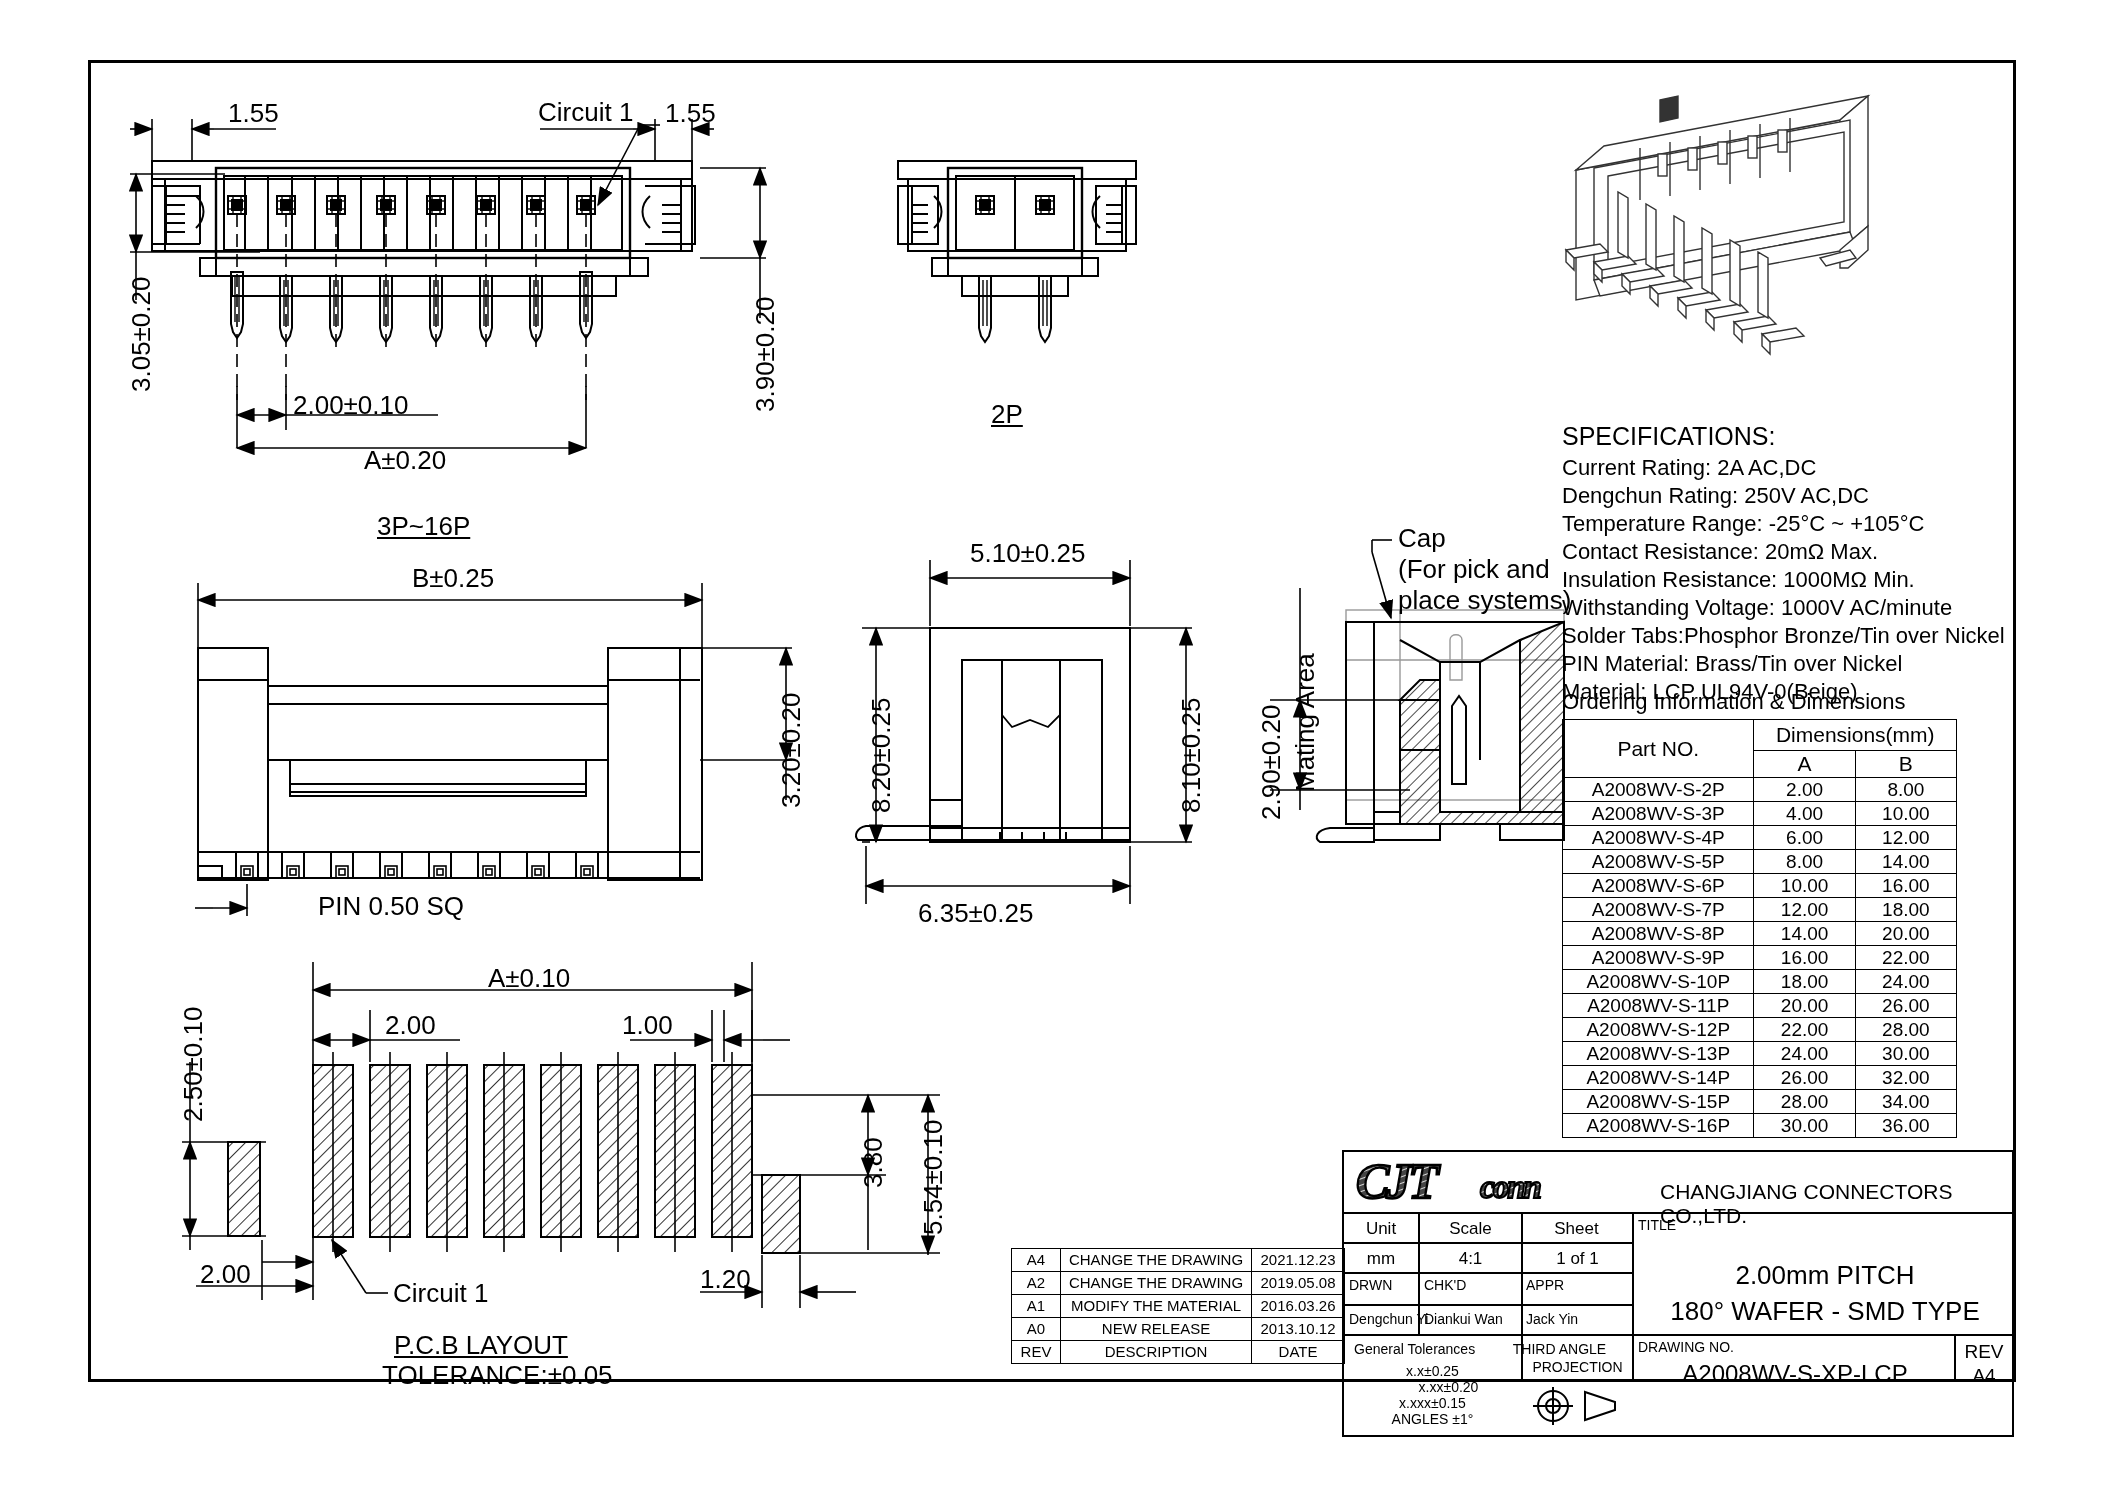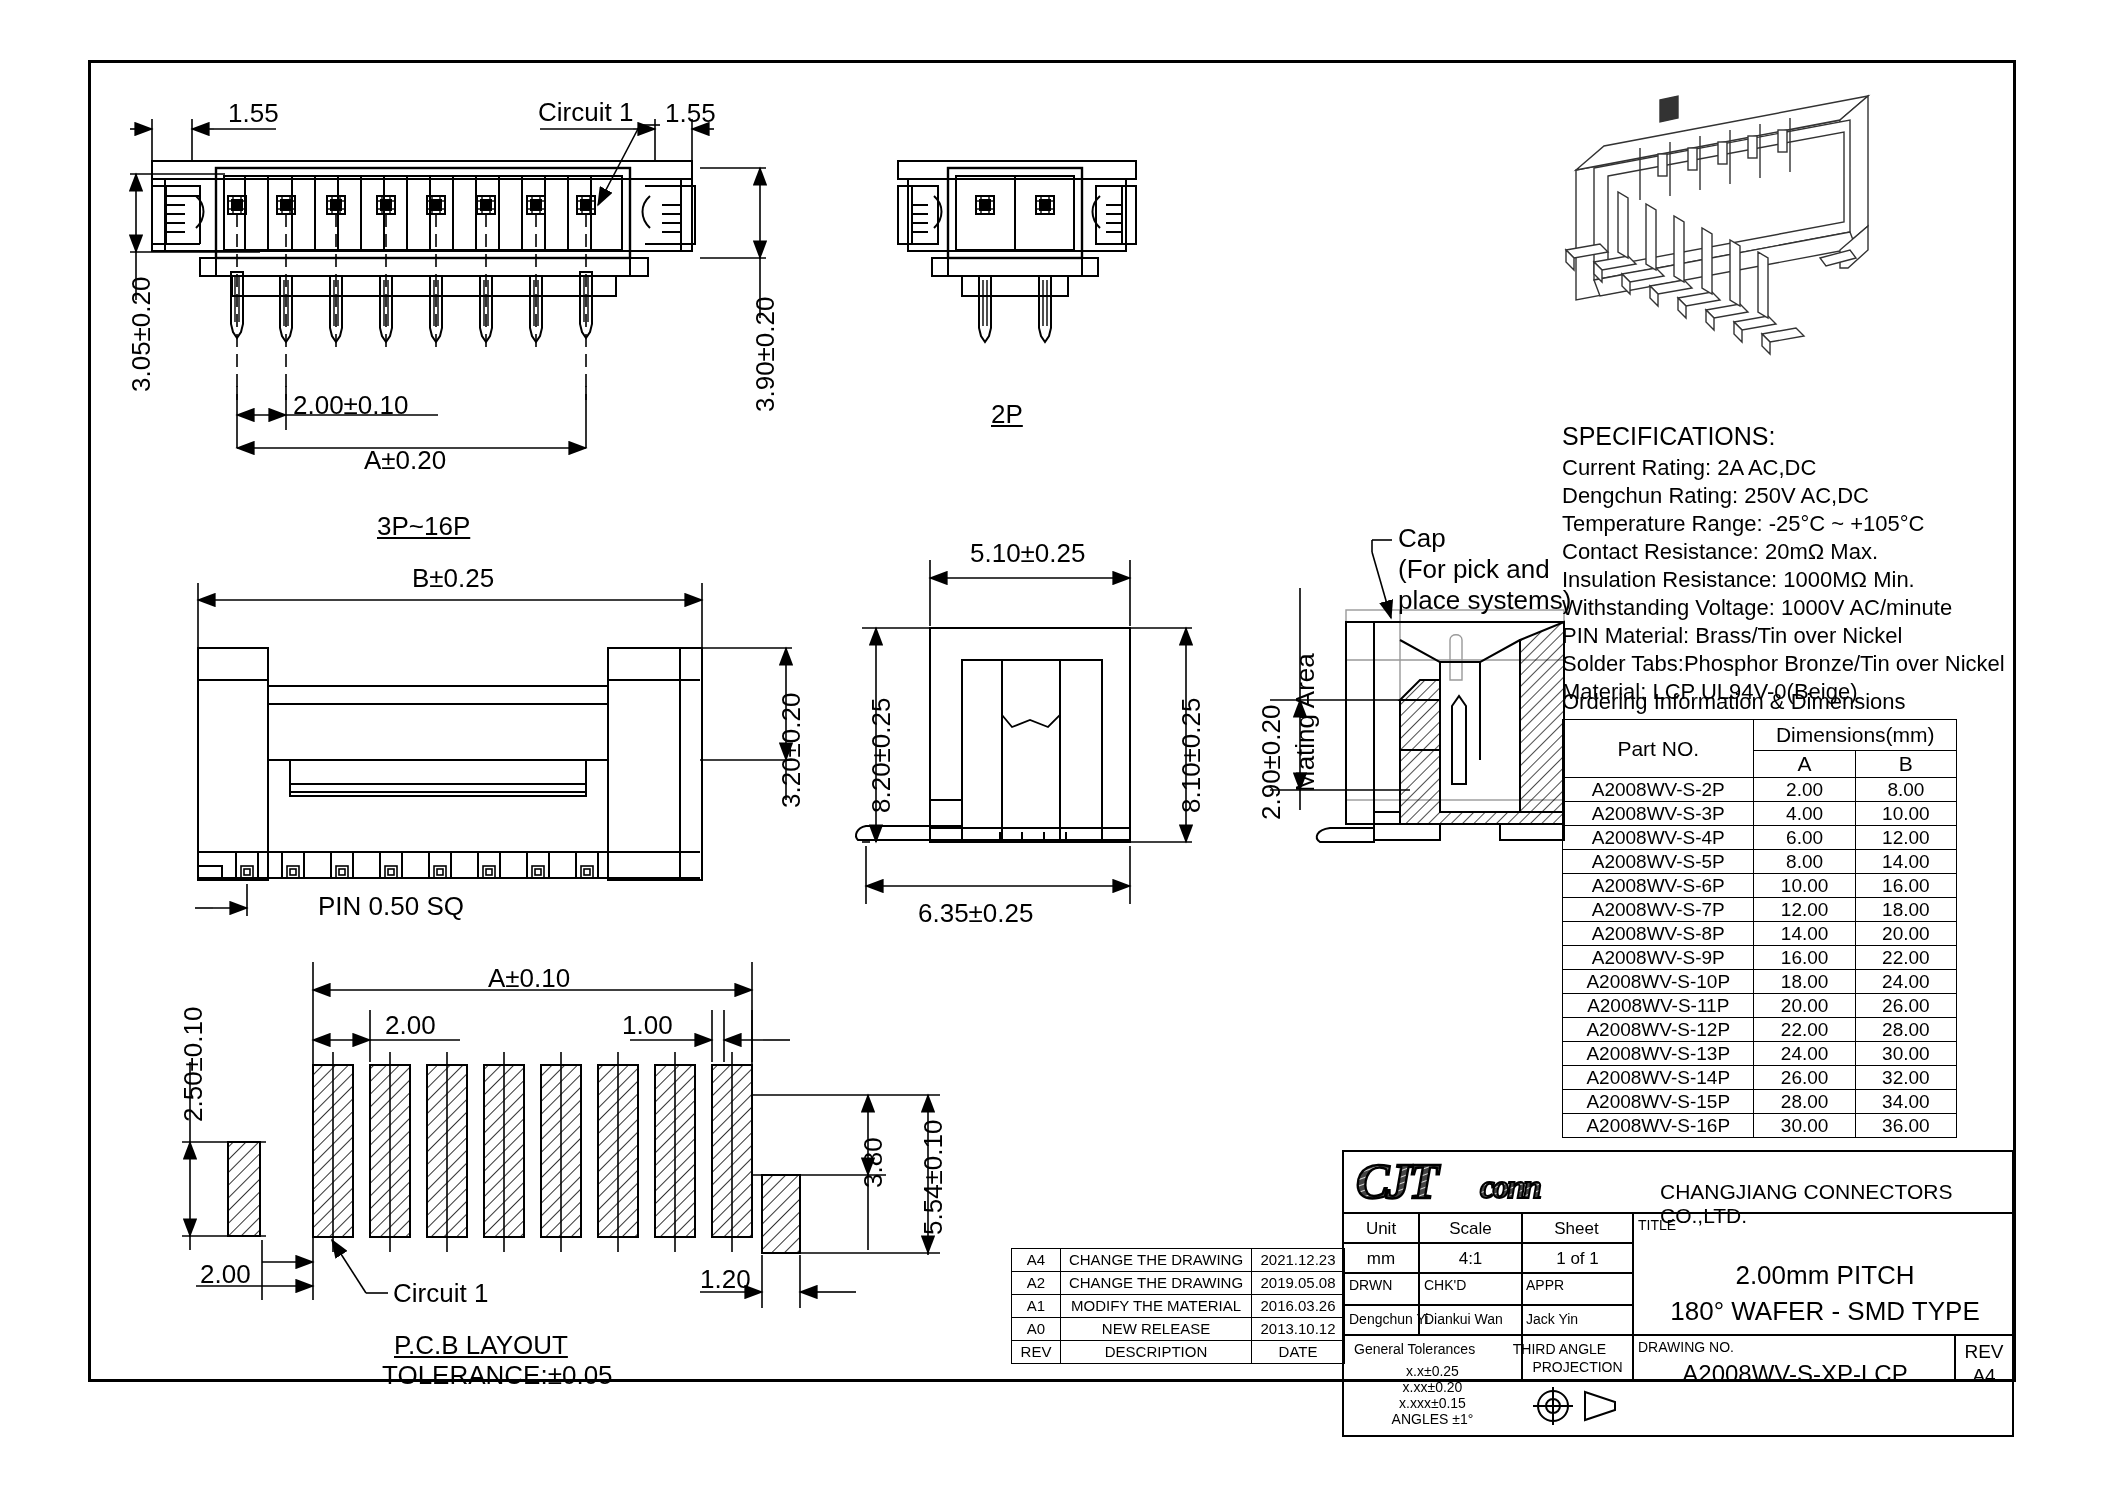--- a/index.html
+++ b/index.html
@@ -590,22 +590,22 @@
 
   <div id="specs">
     <div class="sp-title">SPECIFICATIONS:</div>
     <div id="spec-lines">
         <div class="sp-line">Current Rating: 2A AC,DC</div>
         <div class="sp-line">Dengchun Rating: 250V AC,DC</div>
         <div class="sp-line">Temperature Range: -25°C ~ +105°C</div>
         <div class="sp-line">Contact Resistance: 20mΩ Max.</div>
         <div class="sp-line">Insulation Resistance: 1000MΩ Min.</div>
         <div class="sp-line">Withstanding Voltage: 1000V AC/minute</div>
+        <div class="sp-line">Solder Tabs:Phosphor Bronze/Tin over Nickel</div>
         <div class="sp-line">PIN Material: Brass/Tin over Nickel</div>
-        <div class="sp-line">Solder Tabs:Phosphor Bronze/Tin over Nickel</div>
         <div class="sp-line">Material: LCP UL94V-0(Beige)</div>
       </div>
   </div>
 
   <div id="ordtitle">Ordering Information &amp; Dimensions</div>
   <table id="ordtable">
     <tbody>
       <tr class="hdr1">
         <td class="pn" rowspan="2">Part NO.</td>
         <td colspan="2">Dimensions(mm)</td>
@@ -761,21 +761,21 @@
 
     <div class="tbcell-s" style="left:5px;top:126px;">DRWN</div>
     <div class="tbcell-s" style="left:80px;top:126px;">CHK'D</div>
     <div class="tbcell-s" style="left:182px;top:126px;">APPR</div>
     <div class="tbcell-s" style="left:5px;top:160px;">Dengchun Yi</div>
     <div class="tbcell-s" style="left:80px;top:160px;">Diankui Wan</div>
     <div class="tbcell-s" style="left:182px;top:160px;">Jack Yin</div>
 
     <div class="tbcell-s" style="left:10px;top:190px;">General Tolerances</div>
     <div class="tbcell-s ctr" style="left:0;top:212px;width:177px;">x.x±0.25</div>
-    <div class="tbcell-s ctr" style="left:0;top:228px;width:177px;">x.xx±0.20</div>
+    <div class="tbcell-s ctr" style="left:16px;top:228px;width:177px;">x.xx±0.20</div>
     <div class="tbcell-s ctr" style="left:0;top:244px;width:177px;">x.xxx±0.15</div>
     <div class="tbcell-s ctr" style="left:0;top:260px;width:177px;">ANGLES  ±1°</div>
 
     <div class="tbcell-s ctr" style="left:161px;top:190px;width:109px;">THIRD ANGLE</div>
     <div class="tbcell-s ctr" style="left:179px;top:208px;width:109px;">PROJECTION</div>
     <svg width="110" height="48" style="position:absolute;left:179px;top:232px;">
       <g stroke="#000" fill="none" stroke-width="2">
         <circle cx="30" cy="22" r="15"></circle>
         <circle cx="30" cy="22" r="7"></circle>
         <line x1="10" y1="22" x2="50" y2="22"></line>

